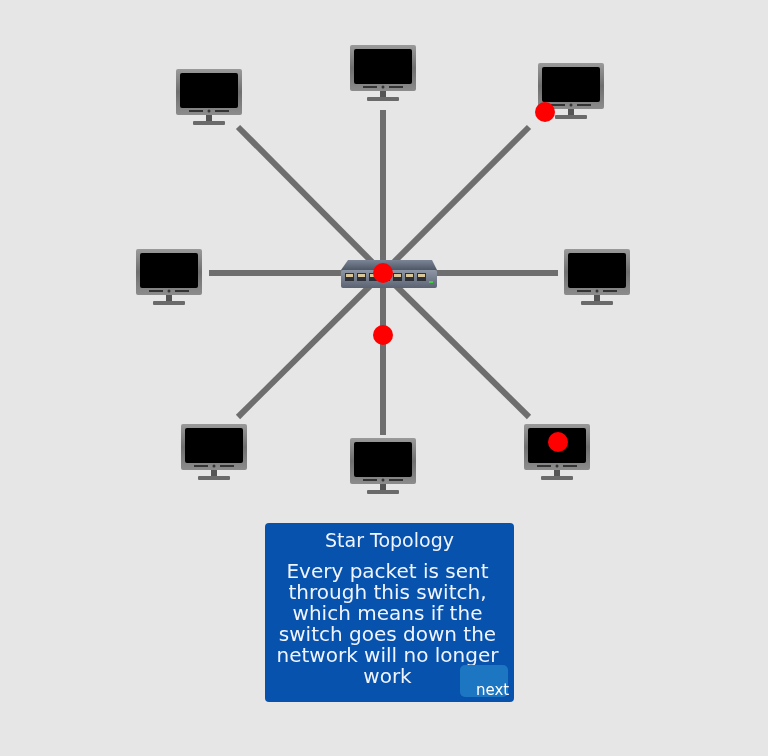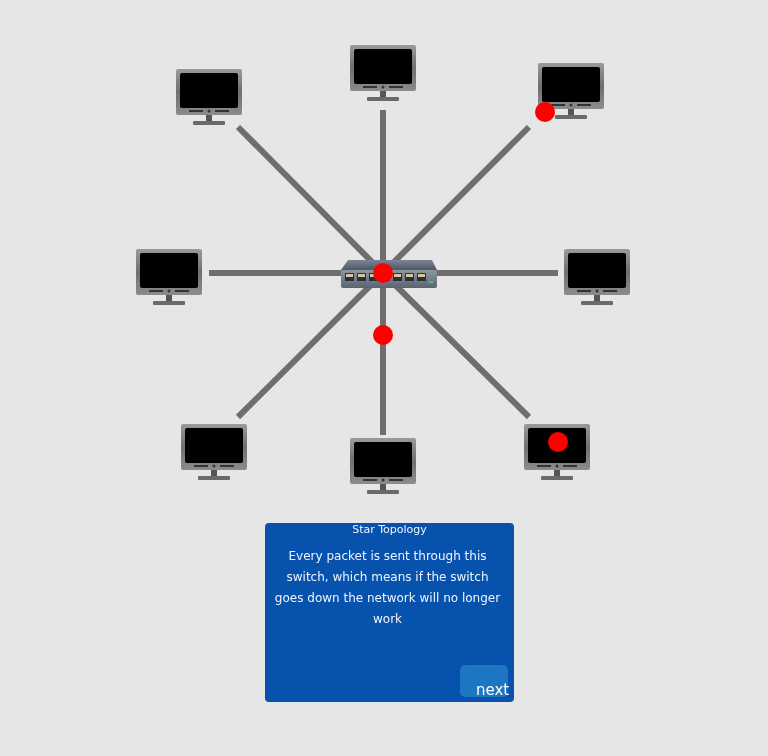--- a/index.html
+++ b/index.html
@@ -1,22 +1,22 @@
 <!DOCTYPE html>
 <html><head>
 <meta charset="utf-8">
 <style>
   html, body { margin:0; padding:0; }
   body { width:768px; height:756px; background:#e6e6e6; position:relative; overflow:hidden; font-family:"DejaVu Sans","Liberation Sans",sans-serif; }
   #diagram { position:absolute; left:0; top:0; width:768px; height:520px; }
   .monitor { position:absolute; width:68px; height:60px; }
   .packet { position:absolute; width:20px; height:20px; border-radius:50%; background:#ff0000; }
   .card { position:absolute; left:265px; top:523px; width:249px; height:179px; background:#0652ad; border-radius:4px; color:#f0f4ff; text-align:center; }
-  .card-title { margin-top:0; font-size:11px; font-weight:500; }
-  .card-body { margin:10px 12px 0 8px; font-size:12px; line-height:21px; }
+  .card-title { margin-top:6px; font-size:19px; font-weight:500; }
+  .card-body { margin:10px 12px 0 8px; font-size:20px; line-height:21px; }
   .next-btn { position:absolute; right:6px; bottom:5px; width:48px; height:28px; background:#1d76c2; border:none; border-radius:5px; color:#ffffff; font-family:"DejaVu Sans","Liberation Sans",sans-serif; font-size:15px; padding:16px; cursor:pointer; }
 </style>
 </head>
 <body>
 
 <div id="diagram">
   <svg id="links-svg" width="768" height="520" style="position:absolute;left:0;top:0;">
       <line x1="383" y1="273" x2="238" y2="127" stroke="#6e6e6e" stroke-width="6"></line>
       <line x1="383" y1="273" x2="383" y2="110" stroke="#6e6e6e" stroke-width="6"></line>
       <line x1="383" y1="273" x2="529" y2="127" stroke="#6e6e6e" stroke-width="6"></line>

